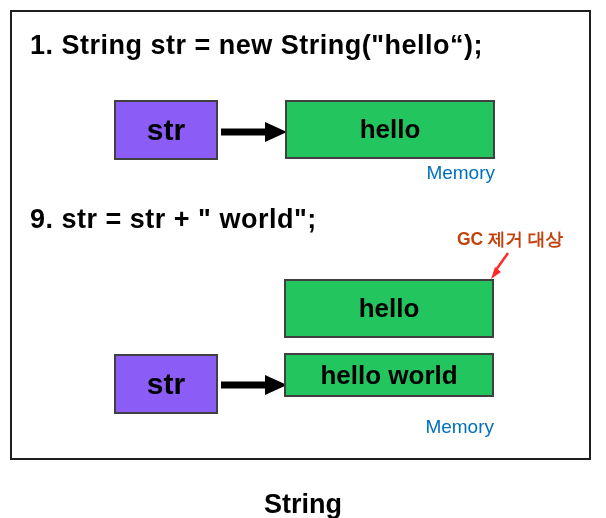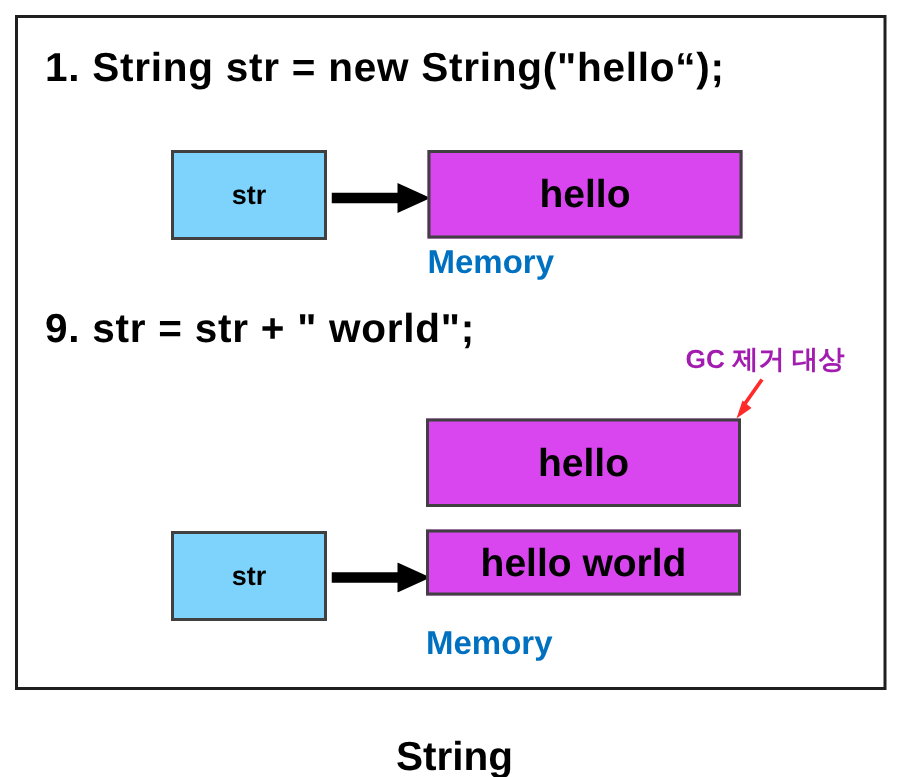--- a/index.html
+++ b/index.html
@@ -40,59 +40,59 @@
     position: absolute;
     box-sizing: border-box;
     border: 2px solid #404040;
     display: flex;
     align-items: center;
     justify-content: center;
     font-weight: bold;
     color: #000000;
   }
   .node.ref {
-    background: #7dd3fc;
+    background: #8b5cf6;
     width: 104px;
     height: 60px;
-    font-size: 18px;
+    font-size: 30px;
   }
   .node.mem {
-    background: #d946ef;
+    background: #22c55e;
     width: 210px;
     font-size: 26px;
   }
   .ref1 { left: 114px; top: 100px; }
   .mem1 { left: 285px; top: 100px; height: 59px; }
   .orphan { left: 284px; top: 279px; height: 59px; }
   .ref2 { left: 114px; top: 354px; }
   .mem2 { left: 284px; top: 353px; height: 44px; }
   .arrow-svg {
     position: absolute;
     width: 66px;
     height: 20px;
   }
   .arrow1 { left: 221px; top: 122px; }
   .arrow2 { left: 221px; top: 375px; }
   .memory-caption {
     position: absolute;
     width: 210px;
-    text-align: left;
-    font-size: 22px;
-    font-weight: bold;
+    text-align: right;
+    font-size: 19px;
+    font-weight: normal;
     color: #0070C0;
   }
   .memcap1 { left: 285px; top: 162px; }
   .memcap2 { left: 284px; top: 416px; }
   .gc-note {
     position: absolute;
     left: 457px;
     top: 227px;
     font-size: 17.5px;
     font-weight: bold;
-    color: #a21caf;
+    color: #c2410c;
     white-space: nowrap;
   }
   .gc-arrow-svg {
     position: absolute;
     left: 487px;
     top: 251px;
     width: 26px;
     height: 30px;
   }
   .bottom-title {

